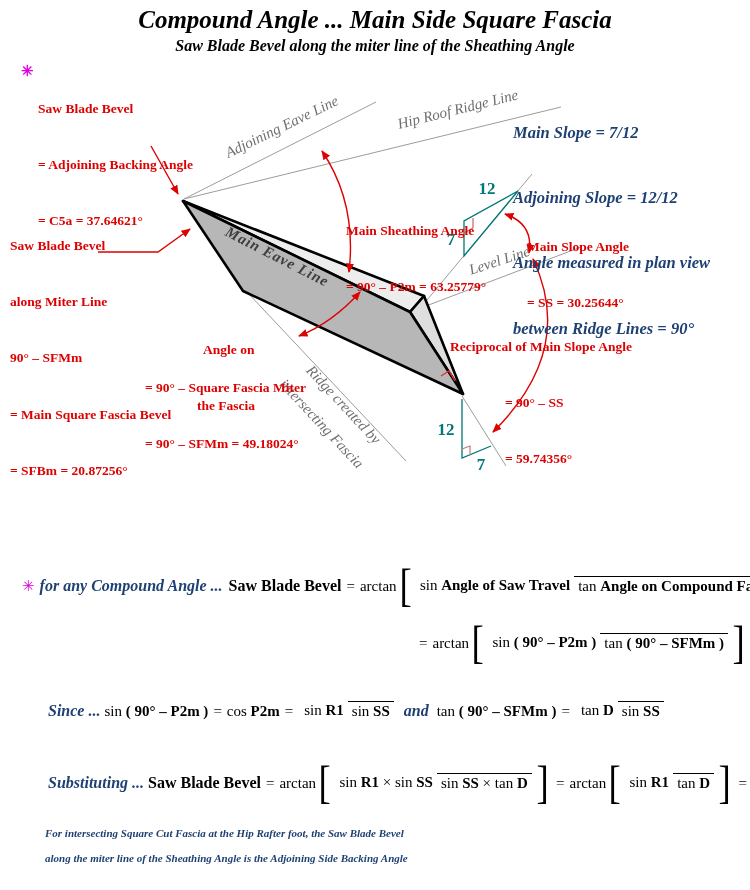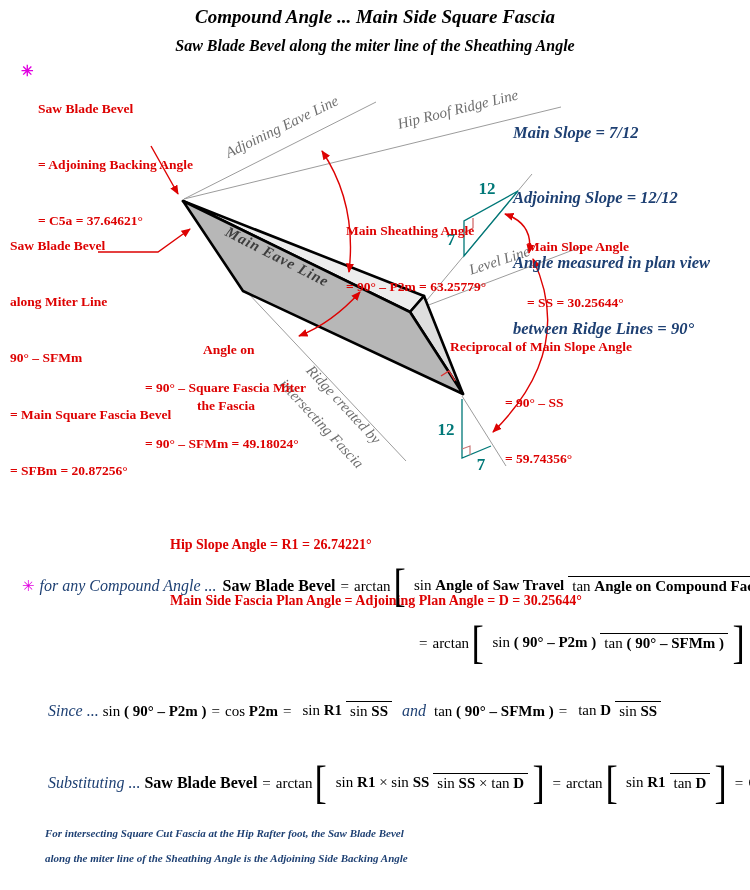--- a/index.html
+++ b/index.html
@@ -1,28 +1,28 @@
 <!DOCTYPE html>
 <html><head>
 <meta charset="utf-8">
 <style>
   html,body{margin:0;padding:0;background:#ffffff;}
   .canvas{position:relative;width:750px;height:890px;background:#fff;overflow:hidden;
           font-family:"Liberation Serif","DejaVu Serif",serif;}
   .title{position:absolute;top:6px;left:0;right:0;text-align:center;
-         font-size:19px;font-weight:bold;font-style:italic;color:#000;}
+         font-size:25px;font-weight:bold;font-style:italic;color:#000;}
   .subtitle{position:absolute;top:37px;left:0;right:0;text-align:center;
          font-size:16px;font-weight:bold;font-style:italic;color:#000;}
   .lab{position:absolute;color:#dd0202;font-weight:bold;font-size:13.5px;line-height:18.8px;white-space:pre;}
   .star{position:absolute;color:#e000e0;font-size:15px;font-weight:bold;}
   .bluelab{position:absolute;color:#1e4073;font-weight:bold;font-style:italic;
            font-size:16.5px;line-height:21.8px;white-space:pre;}
   .fl{position:absolute;display:flex;align-items:center;font-size:15px;color:#000;}
   .fl .big{font-size:16px;}
-  .fl .bl{color:#1e4073;font-weight:normal;font-style:italic;font-size:16px;white-space:pre;}
+  .fl .bl{color:#1e4073;font-weight:bold;font-style:italic;font-size:16px;white-space:pre;}
   .fl .mg{color:#e000e0;font-size:15px;margin-right:5px;}
   .bb{font-weight:bold;white-space:pre;}
   .rm{font-weight:normal;white-space:pre;}
   .eq{margin:0 5px;white-space:pre;}
   .frac{display:inline-flex;flex-direction:row;align-items:center;margin:0 2px;line-height:1.15;}
   .frac .nm{padding:0 4px 1px;white-space:pre;}
   .frac .dn{border-top:1.5px solid #000;padding:1px 4px 0;white-space:pre;}
   .brk{font-size:46px;line-height:46px;font-weight:normal;transform:scaleX(0.8);margin:0 1px;}
   .footer{position:absolute;left:45px;top:821px;width:680px;color:#1e4073;
           font-weight:bold;font-style:italic;font-size:11px;line-height:24.5px;}
@@ -122,24 +122,20 @@
 
   <div class="lab" style="left:203px;top:303px;">
     <div>Angle on</div>
     <div style="margin-left:-6px;">the Fascia</div>
   </div>
   <div class="lab" style="left:117px;top:341px;margin-left:28px;">
     <div>= 90° – Square Fascia Miter</div>
     <div>= 90° – SFMm = 49.18024°</div>
   </div>
 
-  <div class="lab" style="left:170px;top:499px;font-size:14px;line-height:18.5px;">
-    <div>Hip Slope Angle = R1 = 26.74221°</div>
-    <div>Main Side Fascia Plan Angle = Adjoining Plan Angle = D = 30.25644°</div>
-  </div>
 
   <div class="bluelab" style="left:513px;top:78px;">
     <div>Main Slope = 7/12</div>
     <div>Adjoining Slope = 12/12</div>
     <div>Angle measured in plan view</div>
     <div>between Ridge Lines = 90°</div>
   </div>
 
   <div class="fl" style="left:22px;top:556px;height:60px;">
     <span class="mg">✳</span>

